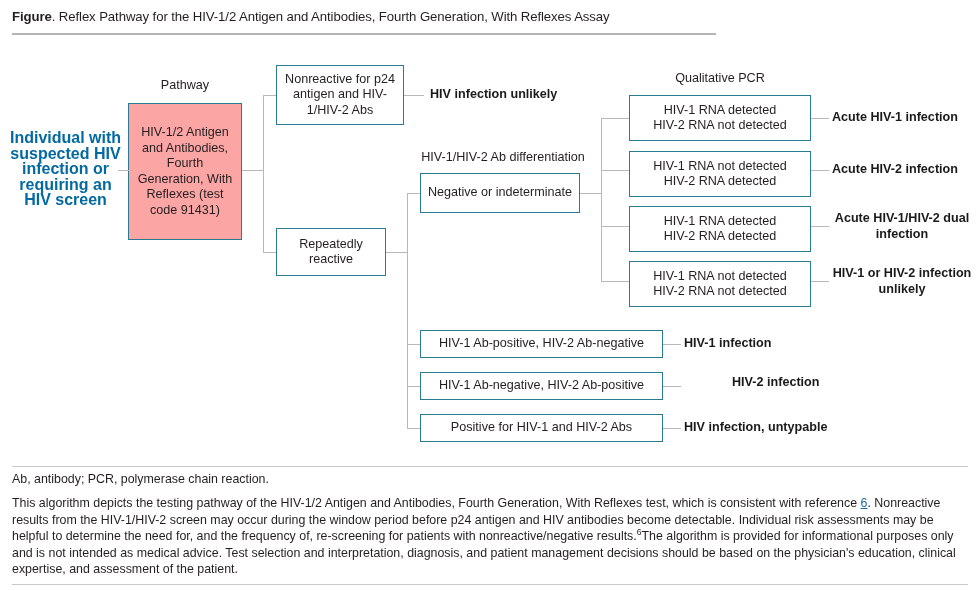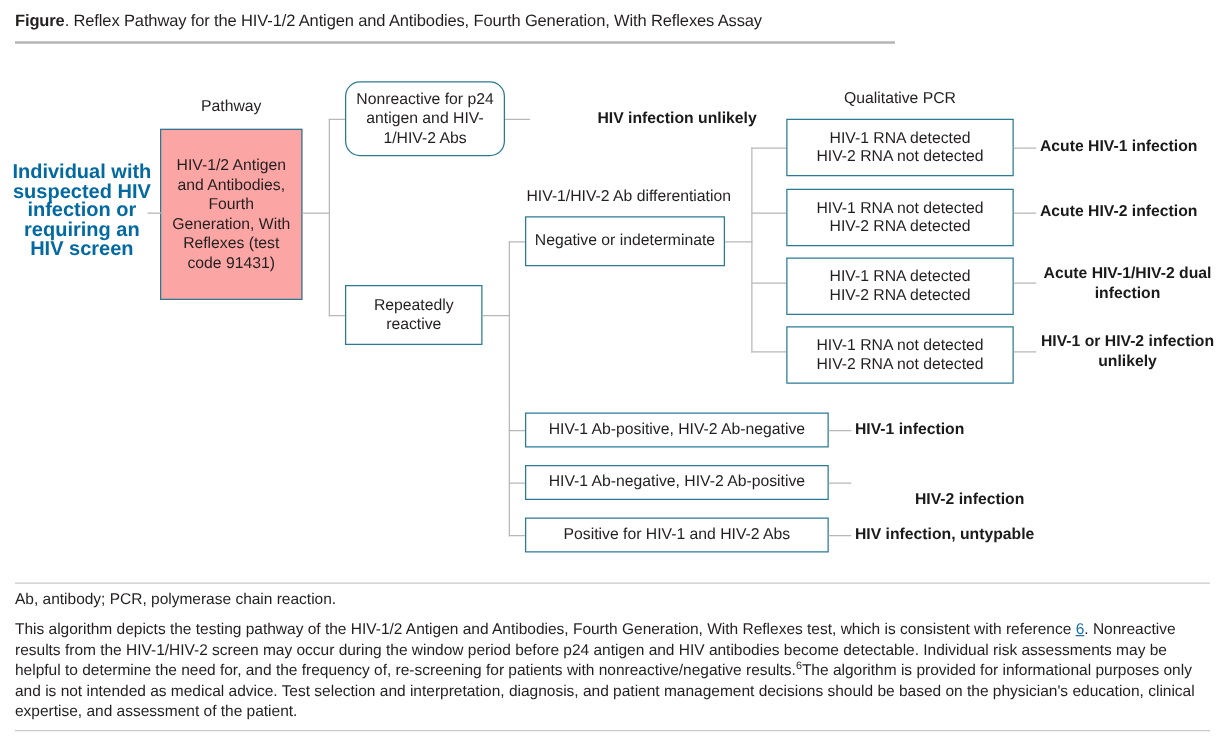--- a/index.html
+++ b/index.html
@@ -98,23 +98,23 @@
   <div class="caplabel" style="left:126px;top:78px;width:118px;">Pathway</div>
   <div class="node filled" style="left:128px;top:103px;width:114px;height:137px;">HIV-1/2 Antigen and Antibodies, Fourth Generation, With Reflexes (test code 91431)</div>
 
   <div class="hline" style="left:118px;top:170px;width:12px;"></div>
 
   <div class="hline" style="left:242px;top:170px;width:22px;"></div>
   <div class="vline" style="left:263px;top:95px;width:1.4px;height:158px;"></div>
   <div class="hline" style="left:263px;top:95px;width:14px;"></div>
   <div class="hline" style="left:263px;top:252px;width:14px;"></div>
 
-  <div class="node" style="left:276px;top:65px;width:128px;height:60px;border-radius:12px;">Nonreactive for p24 antigen and HIV-1/HIV-2 Abs</div>
+  <div class="node" style="left:276px;top:65px;width:128px;height:60px;">Nonreactive for p24 antigen and HIV-1/HIV-2 Abs</div>
   <div class="hline" style="left:404px;top:95px;width:20px;"></div>
-  <div class="outcome left" style="left:430px;top:87px;width:200px;margin-left:48px;">HIV infection unlikely</div>
+  <div class="outcome left" style="left:430px;top:87px;width:200px;">HIV infection unlikely</div>
 
   <div class="node" style="left:276px;top:228px;width:110px;height:48px;">Repeatedly reactive</div>
 
   <div class="hline" style="left:386px;top:252px;width:22px;"></div>
   <div class="vline" style="left:407px;top:193px;width:1.4px;height:236px;"></div>
   <div class="hline" style="left:407px;top:193px;width:14px;"></div>
   <div class="hline" style="left:407px;top:344px;width:14px;"></div>
   <div class="hline" style="left:407px;top:386px;width:14px;"></div>
   <div class="hline" style="left:407px;top:428px;width:14px;"></div>
 
@@ -149,21 +149,21 @@
 HIV-2 RNA not detected</div>
   <div class="hline" style="left:811px;top:281px;width:18px;"></div>
   <div class="outcome" style="left:828px;top:266px;width:148px;">HIV-1 or HIV-2 infection unlikely</div>
 
   <div class="node" style="left:420px;top:330px;width:243px;height:28px;">HIV-1 Ab-positive, HIV-2 Ab-negative</div>
   <div class="hline" style="left:663px;top:344px;width:18px;"></div>
   <div class="outcome left" style="left:684px;top:336px;width:180px;">HIV-1 infection</div>
 
   <div class="node" style="left:420px;top:372px;width:243px;height:28px;">HIV-1 Ab-negative, HIV-2 Ab-positive</div>
   <div class="hline" style="left:663px;top:386px;width:18px;"></div>
-  <div class="outcome left" style="left:684px;top:392px;width:180px;padding-left:48px;">HIV-2 infection</div>
+  <div class="outcome left" style="left:684px;top:375px;width:180px;padding-left:48px;">HIV-2 infection</div>
 
   <div class="node" style="left:420px;top:414px;width:243px;height:28px;">Positive for HIV-1 and HIV-2 Abs</div>
   <div class="hline" style="left:663px;top:428px;width:18px;"></div>
   <div class="outcome left" style="left:684px;top:420px;width:200px;">HIV infection, untypable</div>
 
 </div>
 
 <div class="rule" id="rule-mid"></div>
 
 <div class="foot" id="foot-abbr">Ab, antibody; PCR, polymerase chain reaction.</div>

